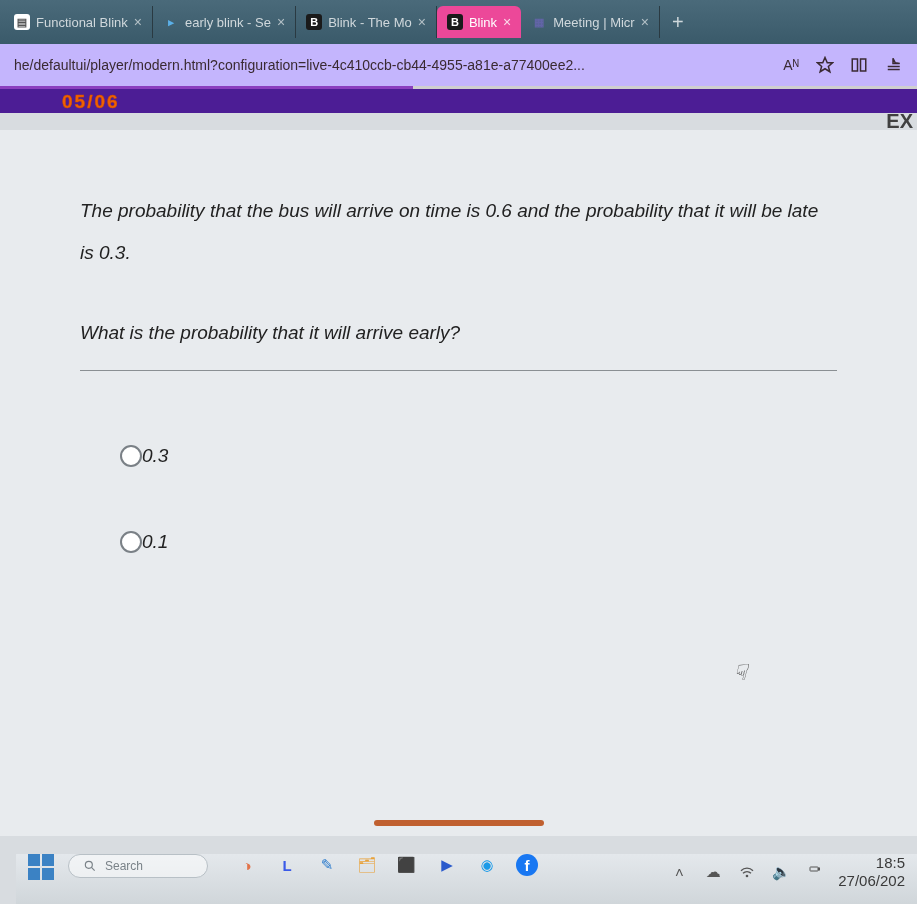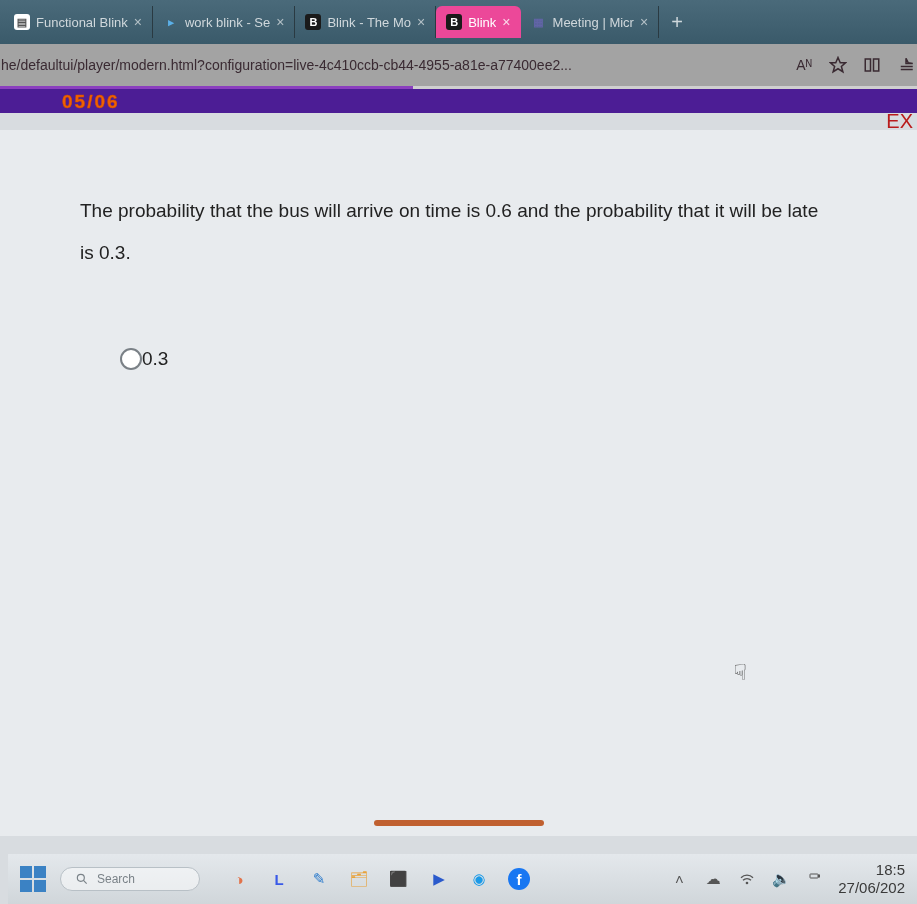--- a/index.html
+++ b/index.html
@@ -38,65 +38,66 @@
   .favicon { width: 16px; height: 16px; display: inline-flex; align-items: center; justify-content: center; font-size: 11px; font-weight: bold; border-radius: 3px; }
   .fav-doc { background: #fff; color: #555; }
   .fav-bing { color: #5bb0e8; }
   .fav-b { background: #1a1a1a; color: #fff; }
   .fav-teams { color: #6264a7; }
   .new-tab { color: #cfd8dc; font-size: 20px; padding: 0 12px; cursor: pointer; }
   .addr-bar {
     display: flex;
     align-items: center;
     gap: 14px;
-    background: #a3a3a3;
+    background: #c4b5fd;
     height: 42px;
-    padding: 0 1px;
+    padding: 0 14px;
     color: #4a2a3a;
     font-size: 14px;
   }
   .url { flex: 1; white-space: nowrap; overflow: hidden; text-overflow: ellipsis; color: #3a2a32; }
   .addr-icon { width: 20px; height: 20px; display: inline-flex; align-items: center; justify-content: center; color: #3a2a32; cursor: pointer; }
   .loading-track { height: 3px; background: #cfcfcf; position: relative; }
   .loading-bar { height: 3px; width: 45%; background: #8b3fbf; }
   .page-chrome {
     background: #4c1d95;
     font-size: 19px;
     font-weight: 700;
     color: #f06000;
     -webkit-text-stroke: 0.5px #d05000;
     padding: 2px 0 0 62px;
     letter-spacing: 2px;
   }
-  .exit { position: absolute; right: 4px; top: 110px; font-size: 20px; font-weight: 400; color: #b91c1c; }
+  .exit { position: absolute; right: 4px; top: 110px; font-size: 20px; font-weight: 700; color: #404040; }
   .content {
     background: #e8ebee;
     position: absolute;
     top: 130px;
     left: 0; right: 0; bottom: 68px;
     padding: 60px 80px 17px 80px;
+    font-style: italic;
   }
   .question-stem { font-size: 19px; color: #222; line-height: 2.2; max-width: 780px; }
   .question-ask { font-size: 19px; color: #222; margin-top: 48px; padding-bottom: 26px; border-bottom: 1px solid #8a8f93; max-width: 780px; }
   .options { margin-top: 42px; }
   .option { display: flex; align-items: center; padding: 32px 0 32px 40px; cursor: pointer; }
   .radio {
     width: 22px; height: 22px; border: 2px solid #7a8086; border-radius: 50%; background: #fff;
   }
   .opt-label { font-size: 19px; color: #222; }
   .cursor-hand { position: absolute; right: 170px; top: 530px; font-size: 22px; color: #444; }
   .bottom-handle {
     position: absolute; left: 50%; transform: translateX(-50%);
     bottom: 10px; width: 170px; height: 6px; border-radius: 3px;
     background: #c06030;
   }
   .taskbar {
-    position: absolute; left: 8px; right: 0; bottom: 0; height: 50px;
+    position: absolute; left: 16px; right: 0; bottom: 0; height: 50px;
     background: linear-gradient(#e4e8ec, #d0d6da);
-    display: flex; align-items: center; padding: 0 12px;
+    display: flex; align-items: flex-start; padding: 0 12px;
     font-size: 12px; color: #556;
   }
   .start { width: 26px; height: 26px; display: grid; grid-template-columns: 1fr 1fr; grid-template-rows: 1fr 1fr; gap: 2px; margin-right: 14px; cursor: pointer; }
   .start div { background: #3b82c4; }
   .search-box { display: flex; align-items: center; gap: 8px; background: rgba(255,255,255,.5); border: 1px solid #b8c0c6; border-radius: 16px; padding: 4px 14px; width: 140px; color: #7a8288; cursor: text; }
   .tb-icons { display: flex; align-items: center; gap: 18px; margin-left: 28px; }
   .tb-icon { width: 22px; height: 22px; display: inline-flex; align-items: center; justify-content: center; font-size: 15px; cursor: pointer; }
   .tray { margin-left: auto; display: flex; align-items: center; gap: 12px; color: #555; }
   .clock { text-align: right; font-size: 15px; line-height: 1.2; color: #3a3a3a; }
   svg { display: block; }
@@ -105,21 +106,21 @@
 <body>
 
 <div class="tab-bar">
   <div class="tab">
     <span class="favicon fav-doc">▤</span>
     <span class="label">Functional Blink</span>
     <span class="close">×</span>
   </div>
   <div class="tab">
     <span class="favicon fav-bing">▸</span>
-    <span class="label">work blink - Se</span>
+    <span class="label">early blink - Se</span>
     <span class="close">×</span>
   </div>
   <div class="tab">
     <span class="favicon fav-b">B</span>
     <span class="label">Blink - The Mo</span>
     <span class="close">×</span>
   </div>
   <div class="tab active">
     <span class="favicon fav-b">B</span>
     <span class="label">Blink</span>
@@ -157,25 +158,30 @@
 </div>
 <div class="loading-track">
   <div class="loading-bar"></div>
 </div>
 
 <div class="page-chrome">05/06</div>
 <div class="exit">EX</div>
 
 <div class="content">
   <p class="question-stem">The probability that the bus will arrive on time is 0.6 and the probability that it will be late is 0.3.</p>
+  <p class="question-ask">What is the probability that it will arrive early?</p>
 
   <div class="options">
     <div class="option">
       <span class="radio"></span>
       <span class="opt-label">0.3</span>
+    </div>
+    <div class="option">
+      <span class="radio"></span>
+      <span class="opt-label">0.1</span>
     </div>
   </div>
 
   <span class="cursor-hand">☟</span>
   <div class="bottom-handle"></div>
 </div>
 
 <div class="taskbar">
   <div class="start">
     <div></div>

